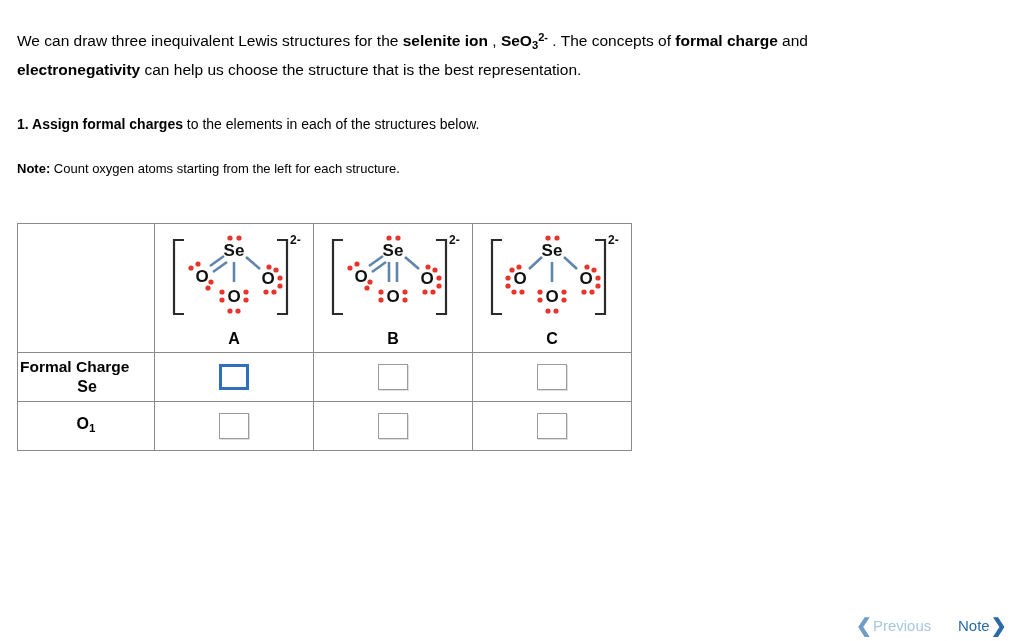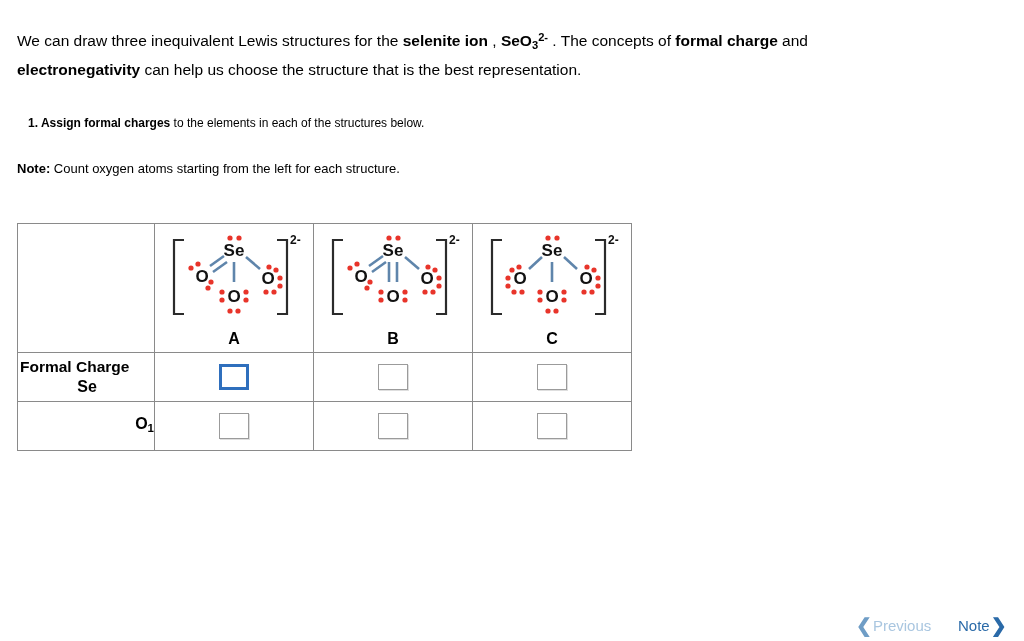--- a/index.html
+++ b/index.html
@@ -34,22 +34,21 @@
   }
   .intro b { font-weight: bold; }
   sub { font-size: 0.72em; vertical-align: -0.25em; }
   sup { font-size: 0.72em; vertical-align: 0.42em; }
 
   
   .q1 {
     position: absolute;
     left: 17px;
     top: 116px;
-    font-size: 12px;
-    margin-left: 11px;
+    font-size: 14px;
   }
   .q1 .lead { font-weight: bold; }
   .note {
     position: absolute;
     left: 17px;
     top: 161px;
     font-size: 13px;
   }
   .note .lead { font-weight: bold; }
 
@@ -70,21 +69,21 @@
   .col-label { width: 136px; }
   .col-struct { width: 158px; }
 
   .struct-cell { height: 128px; position: relative; }
   .label-cell  { height: 128px; }
   .row-cell    { height: 48px; }
 
   .rowlabel {
     font-weight: bold;
     font-size: 16px;
-    text-align: right;
+    text-align: center;
     line-height: 20px;
   }
   .rowlabel.fc {
     text-align: left;
     padding-left: 2px;
   }
   .rowlabel .fc-title { display: block; font-size: 15.5px; }
   .rowlabel .fc-sub   { display: block; text-align: center; }
 
   .struct-name {

